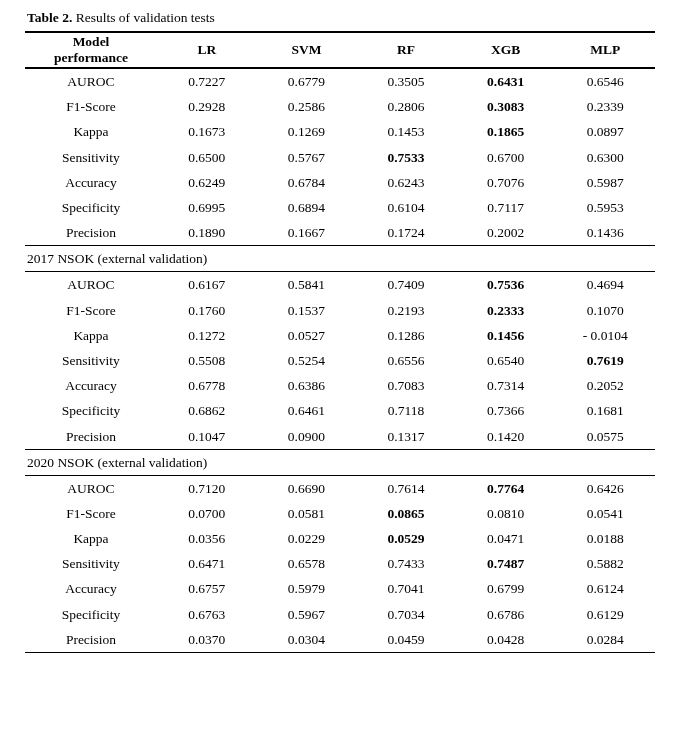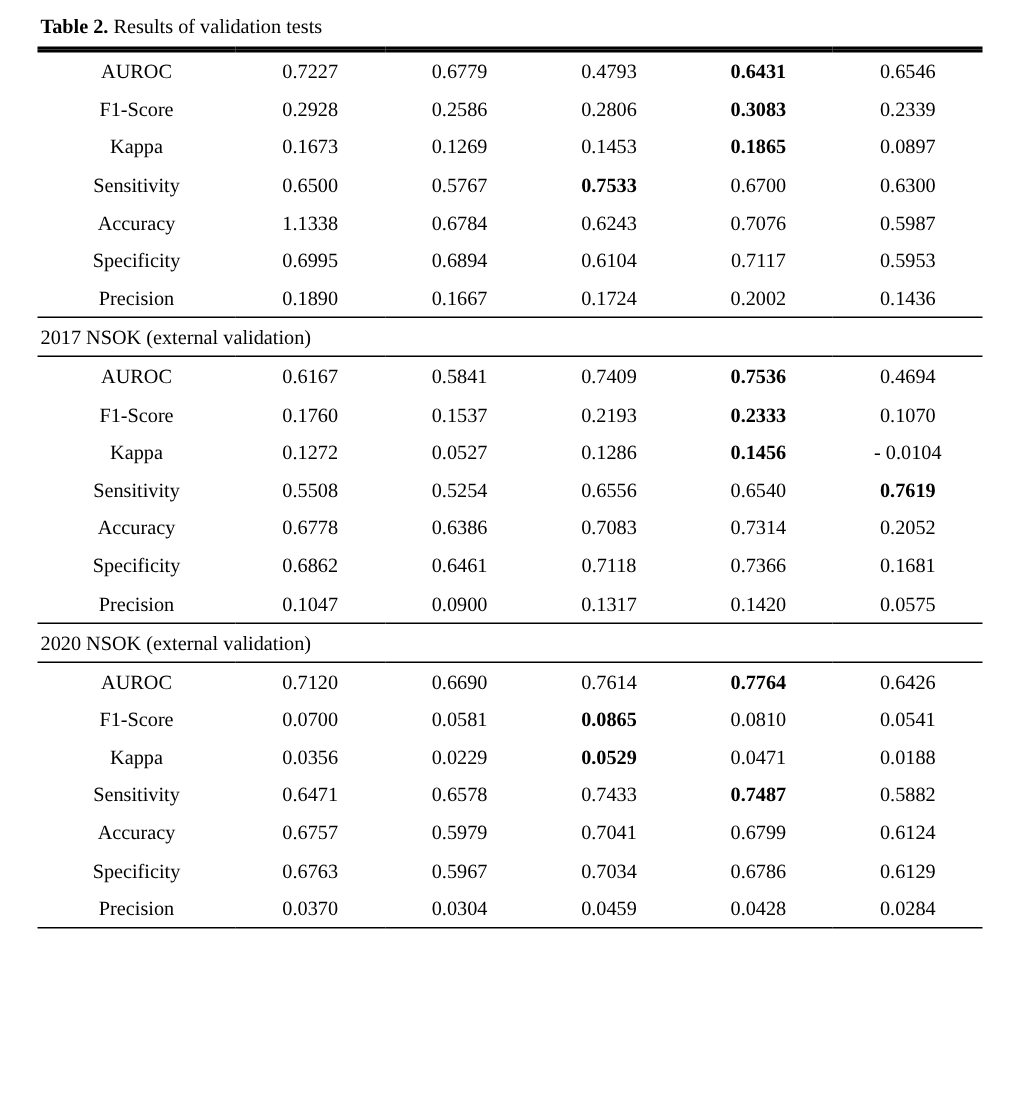--- a/index.html
+++ b/index.html
@@ -98,31 +98,39 @@
       <col class="c-model">
       <col class="c-model">
       <col class="c-model">
       <col class="c-model">
       <col class="c-model">
     </colgroup>
     <tbody id="table-body">
         <tr class="rule-top">
           <td colspan="6"></td>
         </tr>
+        <tr>
+          <th class="metric-head"><span>Model</span><br><span>performance</span></th>
+          <th>LR</th>
+          <th>SVM</th>
+          <th>RF</th>
+          <th>XGB</th>
+          <th>MLP</th>
+        </tr>
         <tr class="rule-thin">
           <td colspan="6"></td>
         </tr>
         <tr class="rule-thin">
           <td colspan="6"></td>
         </tr>
         <tr class="data-row">
           <td class="metric-cell">AUROC</td>
           <td class="value-cell">0.7227</td>
           <td class="value-cell">0.6779</td>
-          <td class="value-cell">0.4793</td>
+          <td class="value-cell">0.3505</td>
           <td class="value-cell best">0.6431</td>
           <td class="value-cell">0.6546</td>
         </tr>
         <tr class="data-row">
           <td class="metric-cell">F1-Score</td>
           <td class="value-cell">0.2928</td>
           <td class="value-cell">0.2586</td>
           <td class="value-cell">0.2806</td>
           <td class="value-cell best">0.3083</td>
           <td class="value-cell">0.2339</td>
@@ -138,21 +146,21 @@
         <tr class="data-row">
           <td class="metric-cell">Sensitivity</td>
           <td class="value-cell">0.6500</td>
           <td class="value-cell">0.5767</td>
           <td class="value-cell best">0.7533</td>
           <td class="value-cell">0.6700</td>
           <td class="value-cell">0.6300</td>
         </tr>
         <tr class="data-row">
           <td class="metric-cell">Accuracy</td>
-          <td class="value-cell">1.1338</td>
+          <td class="value-cell">0.6249</td>
           <td class="value-cell">0.6784</td>
           <td class="value-cell">0.6243</td>
           <td class="value-cell">0.7076</td>
           <td class="value-cell">0.5987</td>
         </tr>
         <tr class="data-row">
           <td class="metric-cell">Specificity</td>
           <td class="value-cell">0.6995</td>
           <td class="value-cell">0.6894</td>
           <td class="value-cell">0.6104</td>

